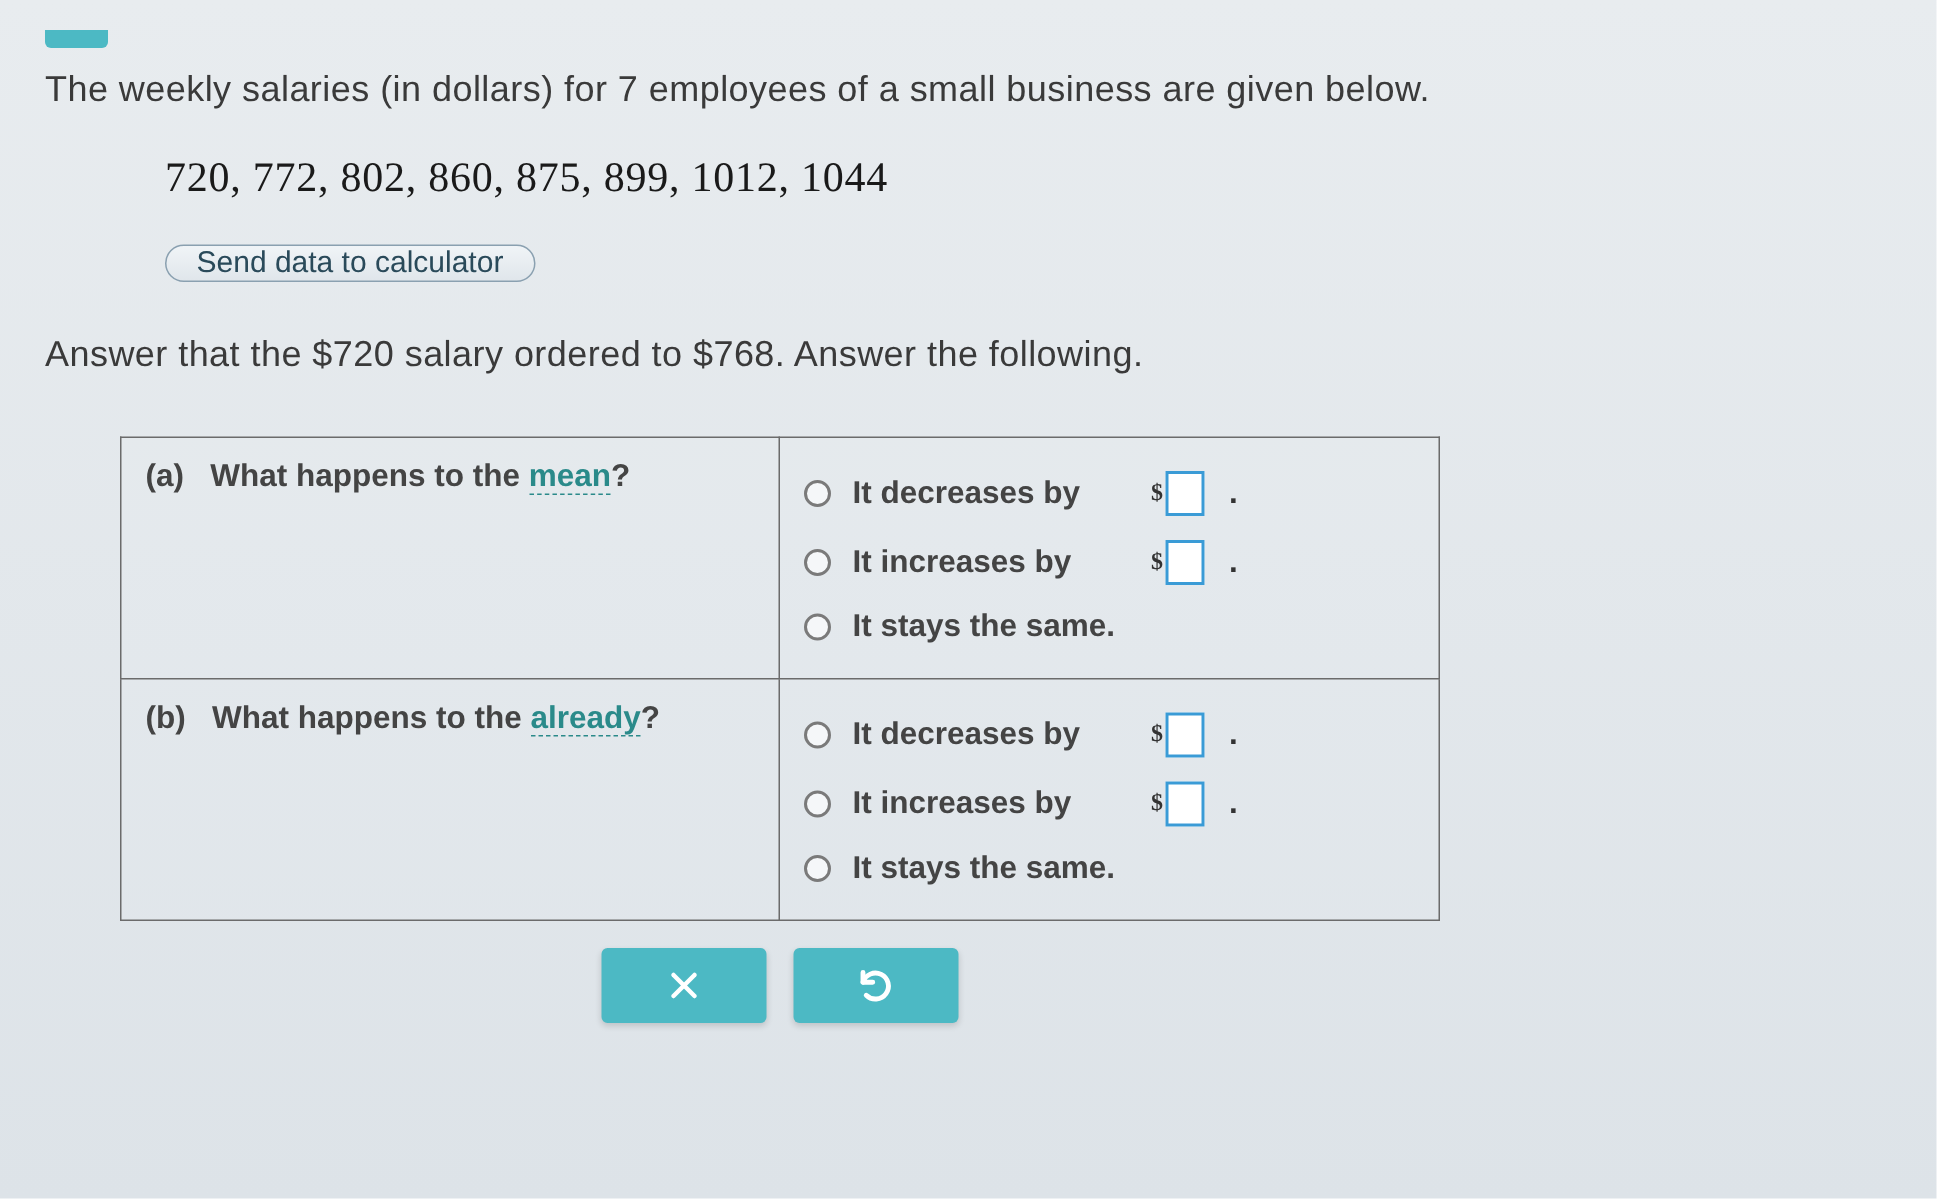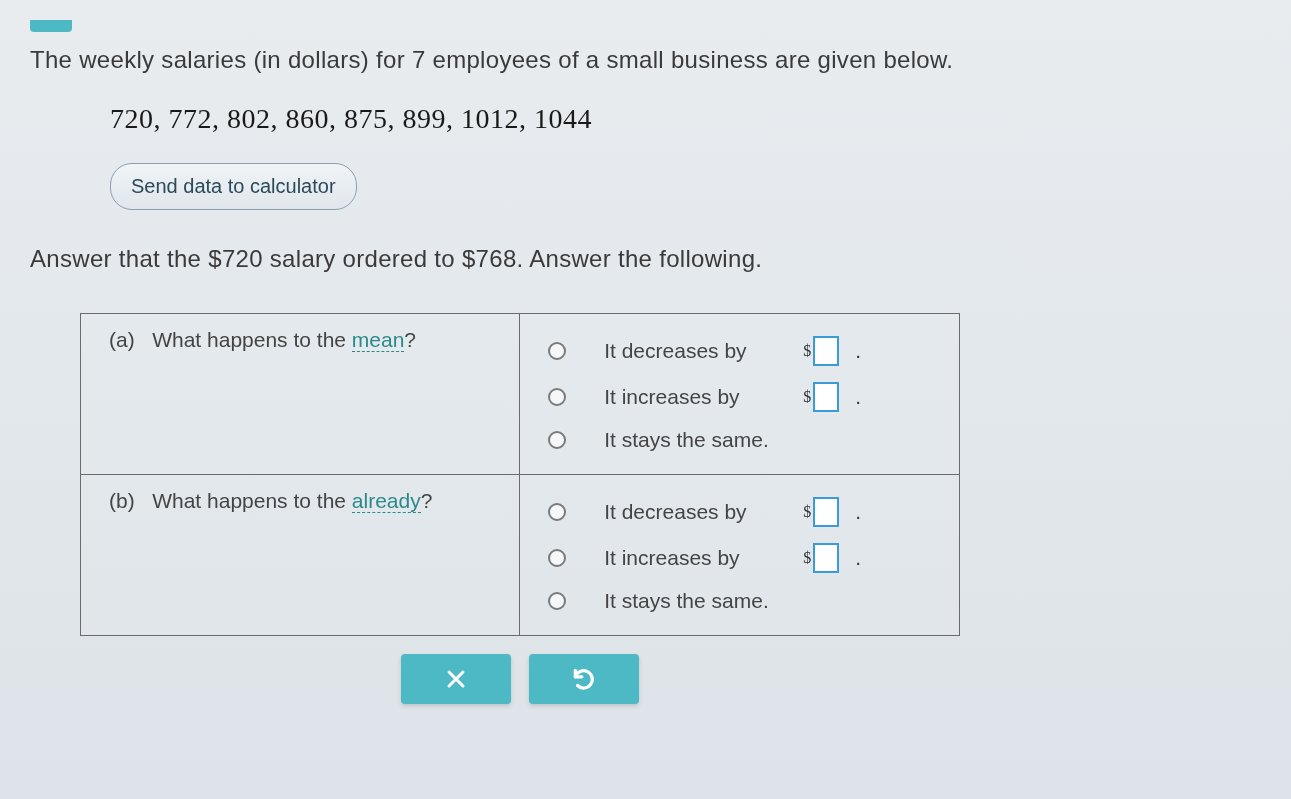--- a/index.html
+++ b/index.html
@@ -32,21 +32,21 @@
     font-family: 'Times New Roman', Times, serif;
     font-size: 28px;
     color: #1a1a1a;
     margin-left: 80px;
     margin-bottom: 28px;
     letter-spacing: 0.5px;
   }
   .send-btn {
     display: inline-block;
     margin-left: 80px;
-    padding: 11px 20px;
+    padding: 0 20px;
     border: 1px solid #8aa0b0;
     border-radius: 22px;
     background: linear-gradient(180deg, #f0f4f7, #e0e6eb);
     font-size: 20px;
     color: #2a4a5a;
     cursor: pointer;
     margin-bottom: 35px;
   }
   .suppose-line {
     font-size: 24px;
@@ -60,21 +60,22 @@
   }
   .qa-table {
     border-collapse: collapse;
     margin-left: 50px;
     width: 880px;
     background: rgba(255,255,255,0.05);
   }
   .qa-table td {
     border: 1px solid #6b6b6b;
     vertical-align: top;
-    padding: 14px 28px;
+    padding: 14px 16px;
+    font-weight: bold;
   }
   .q-cell {
     width: 440px;
     font-size: 21px;
     color: #444;
   }
   .q-cell .part-label {
     color: #444;
   }
   .term-link {
@@ -97,21 +98,20 @@
     width: 18px;
     height: 18px;
     border: 2px solid #7a7a7a;
     border-radius: 50%;
     flex-shrink: 0;
     cursor: pointer;
     background: #f5f7f9;
   }
   .opt-text {
     min-width: 185px;
-    margin-left: 24px;
   }
   .money-input-wrap {
     display: flex;
     align-items: center;
     gap: 2px;
   }
   .dollar {
     font-family: 'Times New Roman', Times, serif;
     font-size: 16px;
     color: #333;

